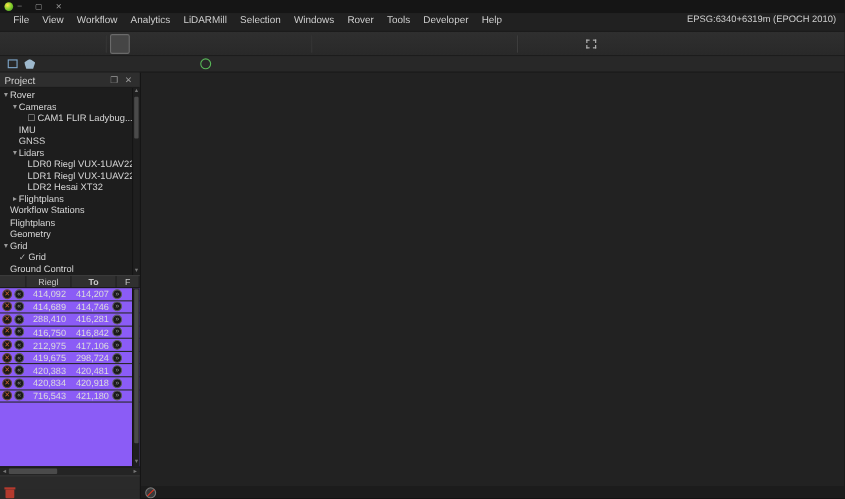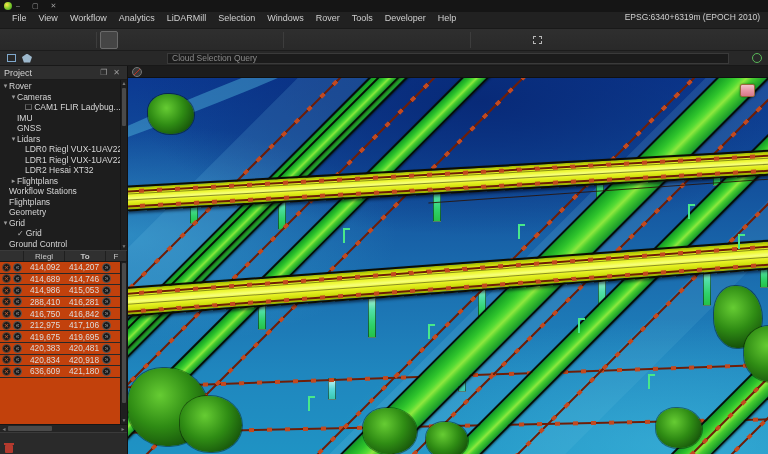--- a/index.html
+++ b/index.html
@@ -28,36 +28,36 @@
   .toolbar2 .g{font-size:9.5px;}
   .tsep{width:1px;height:16px;background:#1a1a1a;border-right:1px solid #3d3d3d;margin:0 3px;flex:none;}
   .g.dbox{width:9px;height:8px;border:1px dashed #b8b8b8;}
   .g.sbox{width:9px;height:8px;border:1px solid #7fa8cc;}
   .g.pent{width:10px;height:9px;background:#9db8cc;clip-path:polygon(50% 0,100% 38%,81% 100%,19% 100%,0 38%);}
   .g.circ{width:10px;height:10px;border:1px solid #58b858;border-radius:50%;font-size:7px;}
   .queryinput{flex:1;height:11px;margin:0 4px;background:#1b1b1b;border:1px solid #3a3a3a;color:#cfcfcf;font-size:8.5px;padding:0 4px;}
   .queryinput::placeholder{color:#8a8a8a;}
 
   
-  .content{display:flex;height:388px;}
+  .content{display:flex;height:388px;align-items:flex-end;}
   .sidebar{position:relative;width:128px;flex:none;background:#262626;border-right:1px solid #121212;display:flex;flex-direction:column;}
   .phead{height:14px;display:flex;align-items:center;padding:0 4px;font-size:9px;color:#d0d0d0;background:#2e2e2e;border-bottom:1px solid #1b1b1b;}
   .phead .sp{flex:1;}
   .phico{font-size:8px;color:#9a9a9a;padding:0 3px;}
 
   .tree{height:170px;background:#1d1d1d;overflow:hidden;padding-top:1px;position:relative;}
   .trow{height:10.5px;display:flex;align-items:center;font-size:8.5px;color:#d6d6d6;white-space:nowrap;}
   .exp{width:7px;flex:none;font-size:7px;color:#9a9a9a;text-align:center;}
   .chk{flex:none;font-size:8px;color:#b5b5b5;margin-right:2px;}
   .chk:empty{display:none;}
   .tlabel{overflow:hidden;text-overflow:ellipsis;}
 
   .theader{height:12px;display:flex;align-items:center;background:#303030;border-top:1px solid #3a3a3a;border-bottom:1px solid #191919;font-size:8px;color:#c8c8c8;}
   .thc{border-right:1px solid #1f1f1f;text-align:center;height:100%;display:flex;align-items:center;justify-content:center;}
-  .rows{height:162px;background:#c2410c;overflow:hidden;}
+  .rows{height:162px;background:#8b5cf6;overflow:hidden;}
   .rrow{height:11.57px;display:flex;align-items:center;font-size:8.3px;color:#dcdcdc;border-bottom:1px solid #282828;padding-left:1px;}
   .ric{width:9px;height:9px;flex:none;border:1px solid #5c5c5c;border-radius:50%;background:#1a1a1a;color:#9a9a9a;font-size:6.5px;line-height:7px;text-align:center;margin:0 1px;}
   .ric.o{color:#c86030;border-color:#6a4a38;}
   .rv{width:39px;text-align:right;flex:none;padding-right:2px;}
 
   .vsb{position:absolute;right:0;width:7px;background:#1f1f1f;border-left:1px solid #141414;font-size:5px;color:#777;text-align:center;}
   .vthumb{position:absolute;left:1px;right:1px;background:#4a4a4a;border-radius:1px;}
   .sbarrow{position:absolute;left:0;right:0;height:7px;line-height:7px;}
   .hscroll{height:8px;background:#242424;position:relative;font-size:5px;color:#777;border-top:1px solid #161616;}
   .hthumb{position:absolute;left:8px;top:1px;width:44px;height:5px;background:#4a4a4a;border-radius:1px;}
@@ -253,21 +253,20 @@
         <span class="tbtn">
           <i class="g"></i>
         </span>
         <span class="tbtn">
           <i class="g" style="color: rgb(207, 106, 40);"></i>
         </span>
         <span class="tbtn">
           <i class="g"></i>
         </span>
       </span>
-    <input class="queryinput" type="text" placeholder="Cloud Selection Query" style="">
     <span style="display:flex;align-items:center;">
 
     <span class="tbtn">
           <i class="g" style="color: rgb(91, 155, 213);"></i>
         </span>
         <span class="tbtn">
           <i class="g circ" style="color: rgb(88, 184, 88);"></i>
         </span>
       </span>
   </div>
@@ -390,27 +389,20 @@
           <div class="rrow">
             <span class="ric o">✕</span>
             <span class="ric">«</span>
             <span class="rv">414,689</span>
             <span class="rv">414,746</span>
             <span class="ric">»</span>
           </div>
           <div class="rrow">
             <span class="ric o">✕</span>
             <span class="ric">«</span>
-            <span class="rv">414,986</span>
-            <span class="rv">415,053</span>
-            <span class="ric">»</span>
-          </div>
-          <div class="rrow">
-            <span class="ric o">✕</span>
-            <span class="ric">«</span>
             <span class="rv">288,410</span>
             <span class="rv">416,281</span>
             <span class="ric">»</span>
           </div>
           <div class="rrow">
             <span class="ric o">✕</span>
             <span class="ric">«</span>
             <span class="rv">416,750</span>
             <span class="rv">416,842</span>
             <span class="ric">»</span>
@@ -419,41 +411,41 @@
             <span class="ric o">✕</span>
             <span class="ric">«</span>
             <span class="rv">212,975</span>
             <span class="rv">417,106</span>
             <span class="ric">»</span>
           </div>
           <div class="rrow">
             <span class="ric o">✕</span>
             <span class="ric">«</span>
             <span class="rv">419,675</span>
-            <span class="rv">419,695</span>
+            <span class="rv">298,724</span>
             <span class="ric">»</span>
           </div>
           <div class="rrow">
             <span class="ric o">✕</span>
             <span class="ric">«</span>
             <span class="rv">420,383</span>
             <span class="rv">420,481</span>
             <span class="ric">»</span>
           </div>
           <div class="rrow">
             <span class="ric o">✕</span>
             <span class="ric">«</span>
             <span class="rv">420,834</span>
             <span class="rv">420,918</span>
             <span class="ric">»</span>
           </div>
           <div class="rrow">
             <span class="ric o">✕</span>
             <span class="ric">«</span>
-            <span class="rv">636,609</span>
+            <span class="rv">716,543</span>
             <span class="rv">421,180</span>
             <span class="ric">»</span>
           </div>
         </div>
 
       <div class="hscroll">
         <span class="harrow" style="left:0;">◄</span>
         <span class="hthumb"></span>
         <span class="harrow" style="right:0;">►</span>
       </div>

